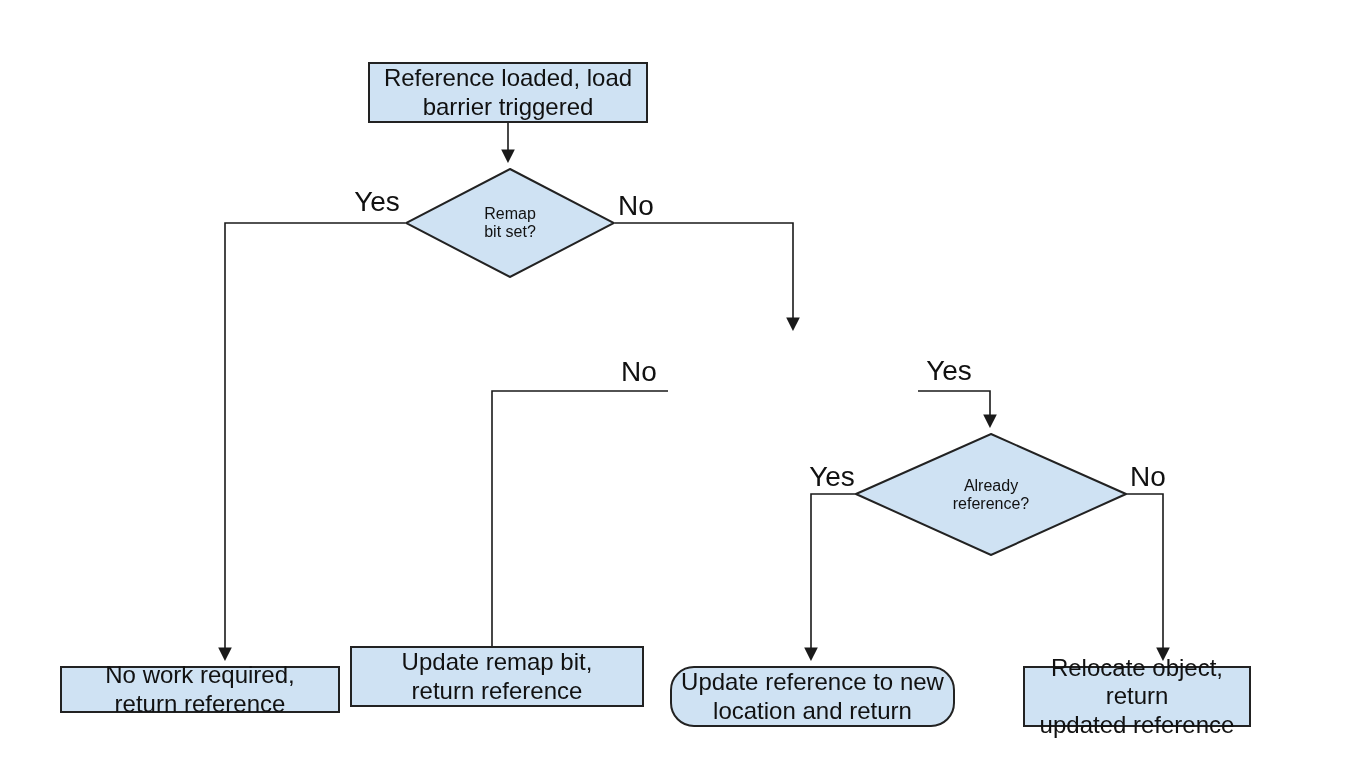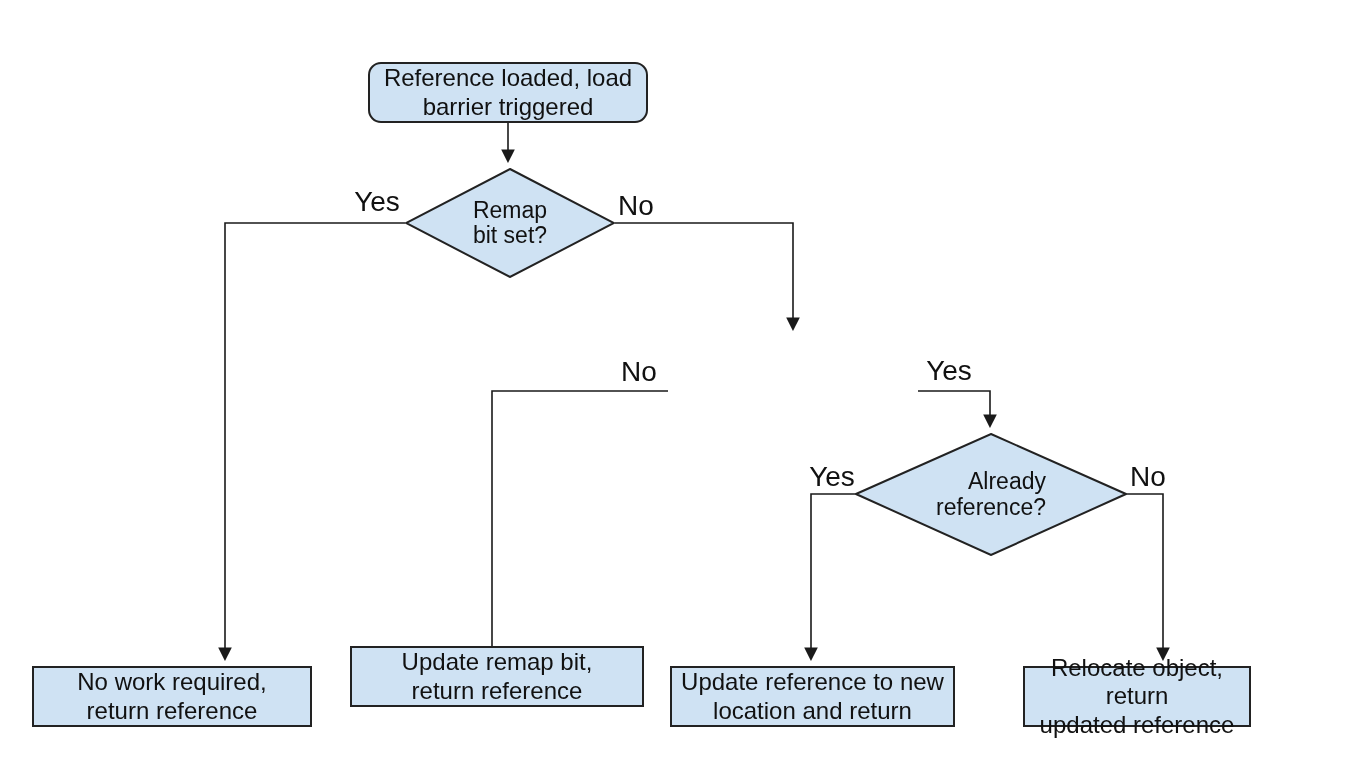--- a/index.html
+++ b/index.html
@@ -48,22 +48,22 @@
     stroke: #222222;
     stroke-width: 2;
     stroke-linejoin: miter;
   }
   .diamond .node-label {
     position: absolute;
     inset: 0;
     display: flex;
     align-items: center;
     justify-content: center;
-    text-align: right;
-    font-size: 23px;
+    text-align: center;
+    font-size: 16px;
     line-height: 1.1;
     white-space: pre-line;
   }
   .edge-label {
     position: absolute;
     transform: translate(-50%, -50%);
     font-size: 28px;
     white-space: nowrap;
   }
 </style>
@@ -80,21 +80,21 @@
     </defs>
     <path class="edge" d="M508,123 L508,161" marker-end="url(#arrow)"></path>
     <path class="edge" d="M405,223 L225,223 L225,659" marker-end="url(#arrow)"></path>
     <path class="edge" d="M615,223 L793,223 L793,329" marker-end="url(#arrow)"></path>
     <path class="edge" d="M668,391 L492,391 L492,659" marker-end="url(#arrow)"></path>
     <path class="edge" d="M918,391 L990,391 L990,426" marker-end="url(#arrow)"></path>
     <path class="edge" d="M855,494 L811,494 L811,659" marker-end="url(#arrow)"></path>
     <path class="edge" d="M1127,494 L1163,494 L1163,659" marker-end="url(#arrow)"></path>
   </svg>
 
-  <div class="box" style="left:368px; top:62px; width:280px; height:61px;border-radius:13px;">
+  <div class="box" style="left:368px; top:62px; width:280px; height:61px;">
     <span>Reference loaded, load
 barrier triggered</span>
   </div>
 
   <div class="diamond" style="left:405px; top:168px; width:210px; height:110px;">
     <svg width="210" height="110" viewBox="0 0 210 110">
       <polygon points="105,1 209,55 105,109 1,55" fill="#cfe2f3"></polygon>
     </svg>
     <div class="node-label">Remap
 bit set?</div>
@@ -102,31 +102,31 @@
 
 
   <div class="diamond" style="left:855px; top:433px; width:272px; height:123px;">
     <svg width="272" height="123" viewBox="0 0 272 123">
       <polygon points="136,1 271,61 136,122 1,61" fill="#cfe2f3"></polygon>
     </svg>
     <div class="node-label">Already
 reference?</div>
   </div>
 
-  <div class="box" style="left:32px; top:666px; width:280px; height:61px;">
+  <div class="box" style="left:60px; top:666px; width:280px; height:47px;">
     <span>No work required,
 return reference</span>
   </div>
 
   <div class="box" style="left:350px; top:646px; width:294px; height:61px;">
     <span>Update remap bit,
 return reference</span>
   </div>
 
-  <div class="box" style="left:670px; top:666px; width:285px; height:61px;">
+  <div class="box" style="left:670px; top:666px; width:285px; height:61px;border-radius:24px;">
     <span>Update reference to new
 location and return</span>
   </div>
 
   <div class="box" style="left:1023px; top:666px; width:228px; height:61px;">
     <span>Relocate object, return
 updated reference</span>
   </div>
 
   <span class="edge-label" style="left:377px; top:202px;">Yes</span>

